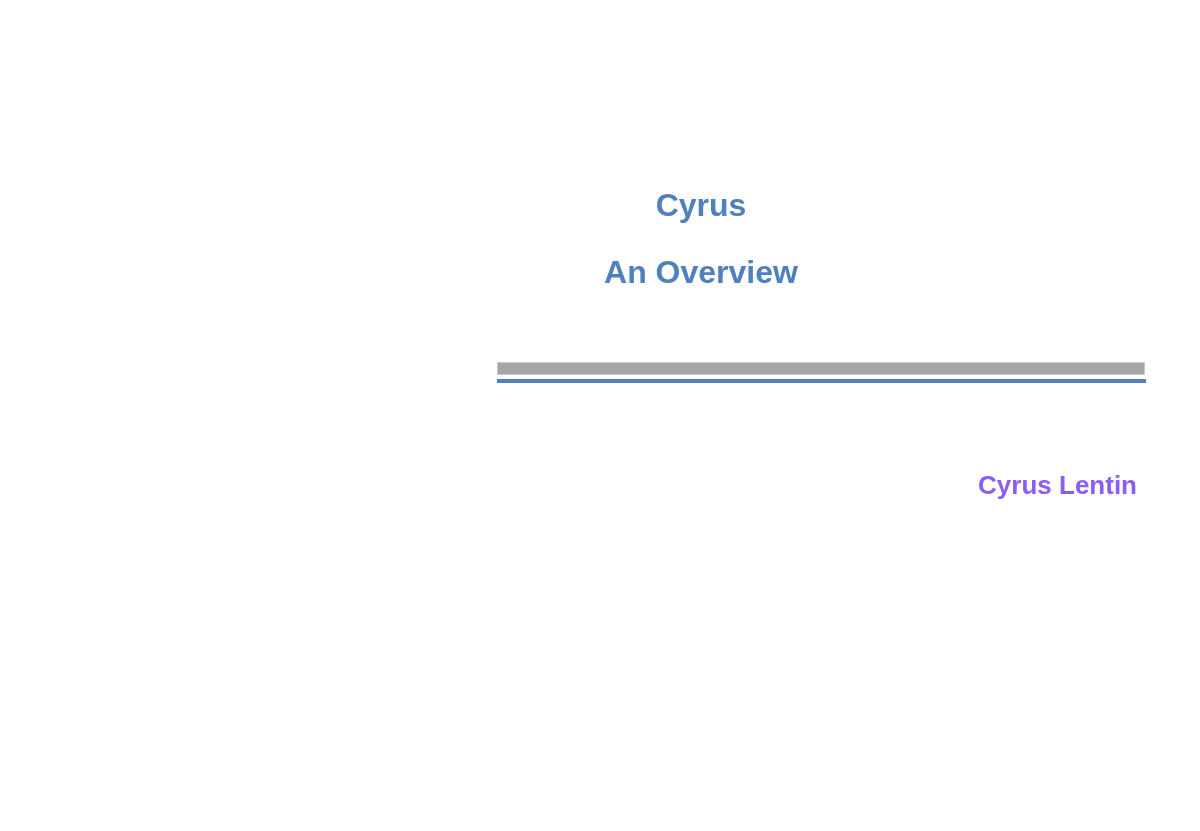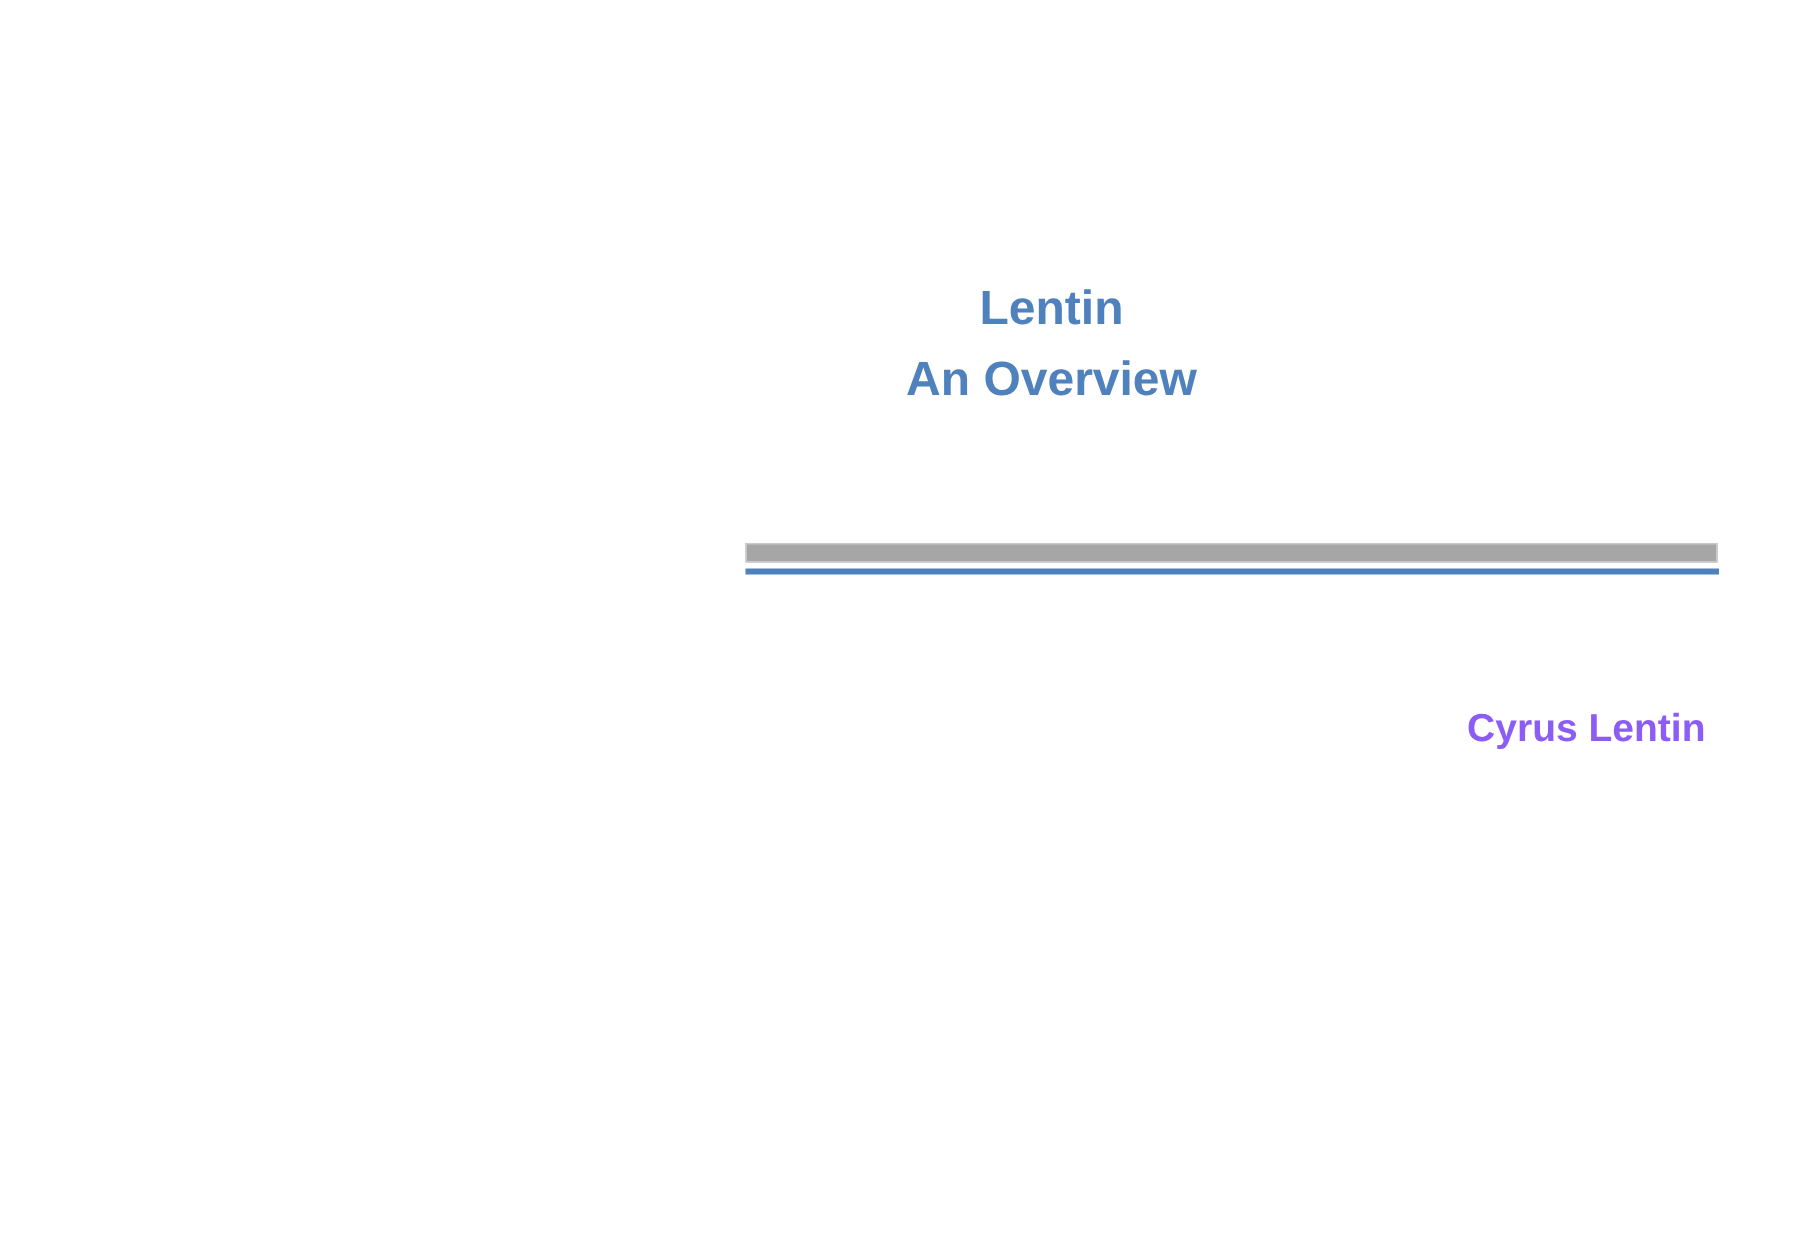--- a/index.html
+++ b/index.html
@@ -16,21 +16,21 @@
     position: absolute;
     left: 201px;
     width: 1000px;
     text-align: center;
     font-size: 32px;
     font-weight: bold;
     line-height: 1;
     color: #4F81BD;
   }
   .title-line-1 { top: 189px; }
-  .title-line-2 { top: 236px; }
+  .title-line-2 { top: 256px; }
   .divider-gray {
     position: absolute;
     left: 497px;
     top: 362px;
     width: 648px;
     height: 13px;
     background: #A6A6A6;
     border: 1px solid #C9C9C9;
   }
   .divider-blue {
@@ -50,21 +50,21 @@
     font-size: 26px;
     font-weight: bold;
     line-height: 1.1;
     color: #8b5cf6;
   }
 </style>
 </head>
 <body>
 
 <div class="slide">
-  <div class="title-line title-line-1">Lentin</div>
+  <div class="title-line title-line-1">Cyrus</div>
 
   <div class="title-line title-line-2">An Overview</div>
 
   <div class="divider-gray"></div>
 
   <div class="divider-blue"></div>
 
   <div class="author">Cyrus Lentin</div>
 </div>
 

